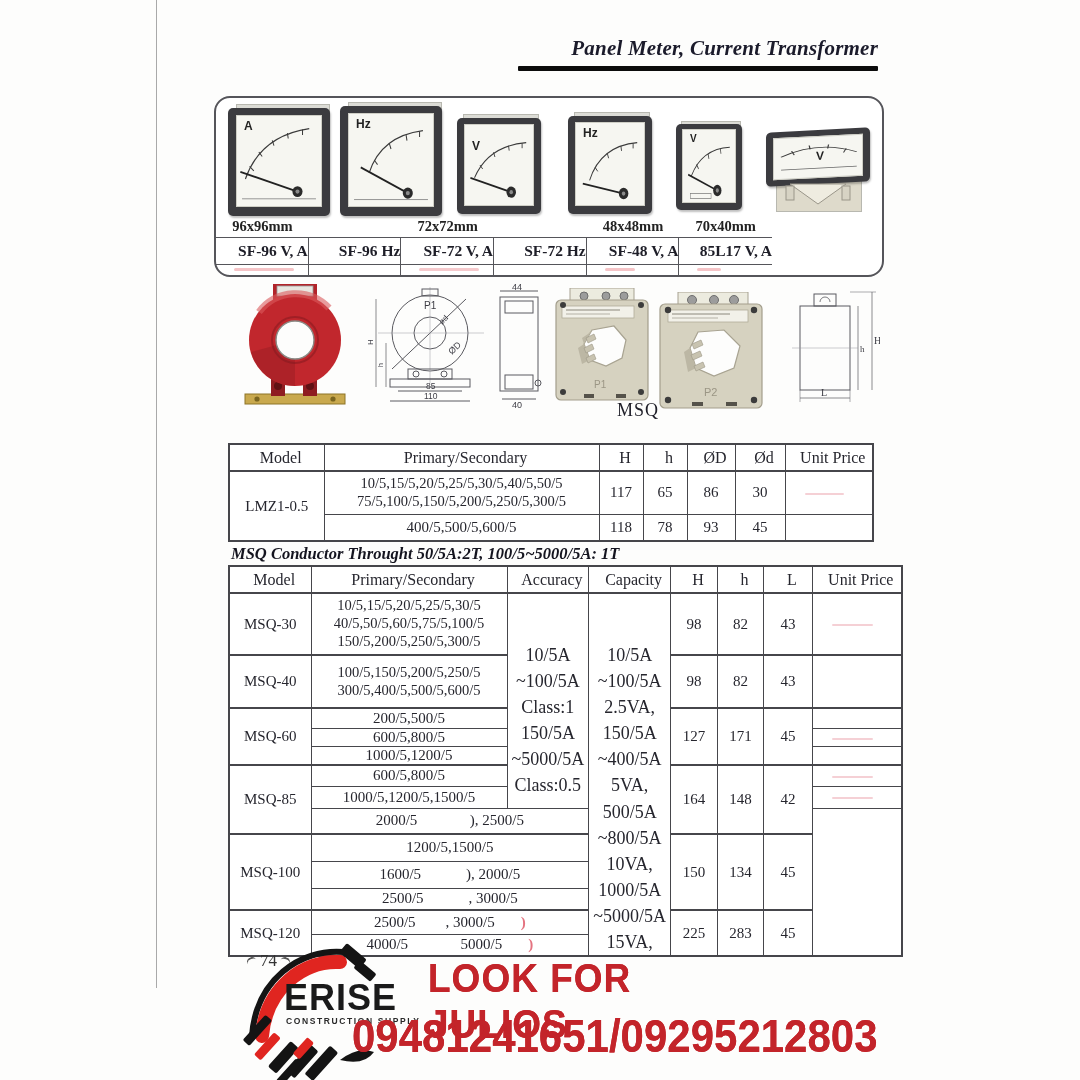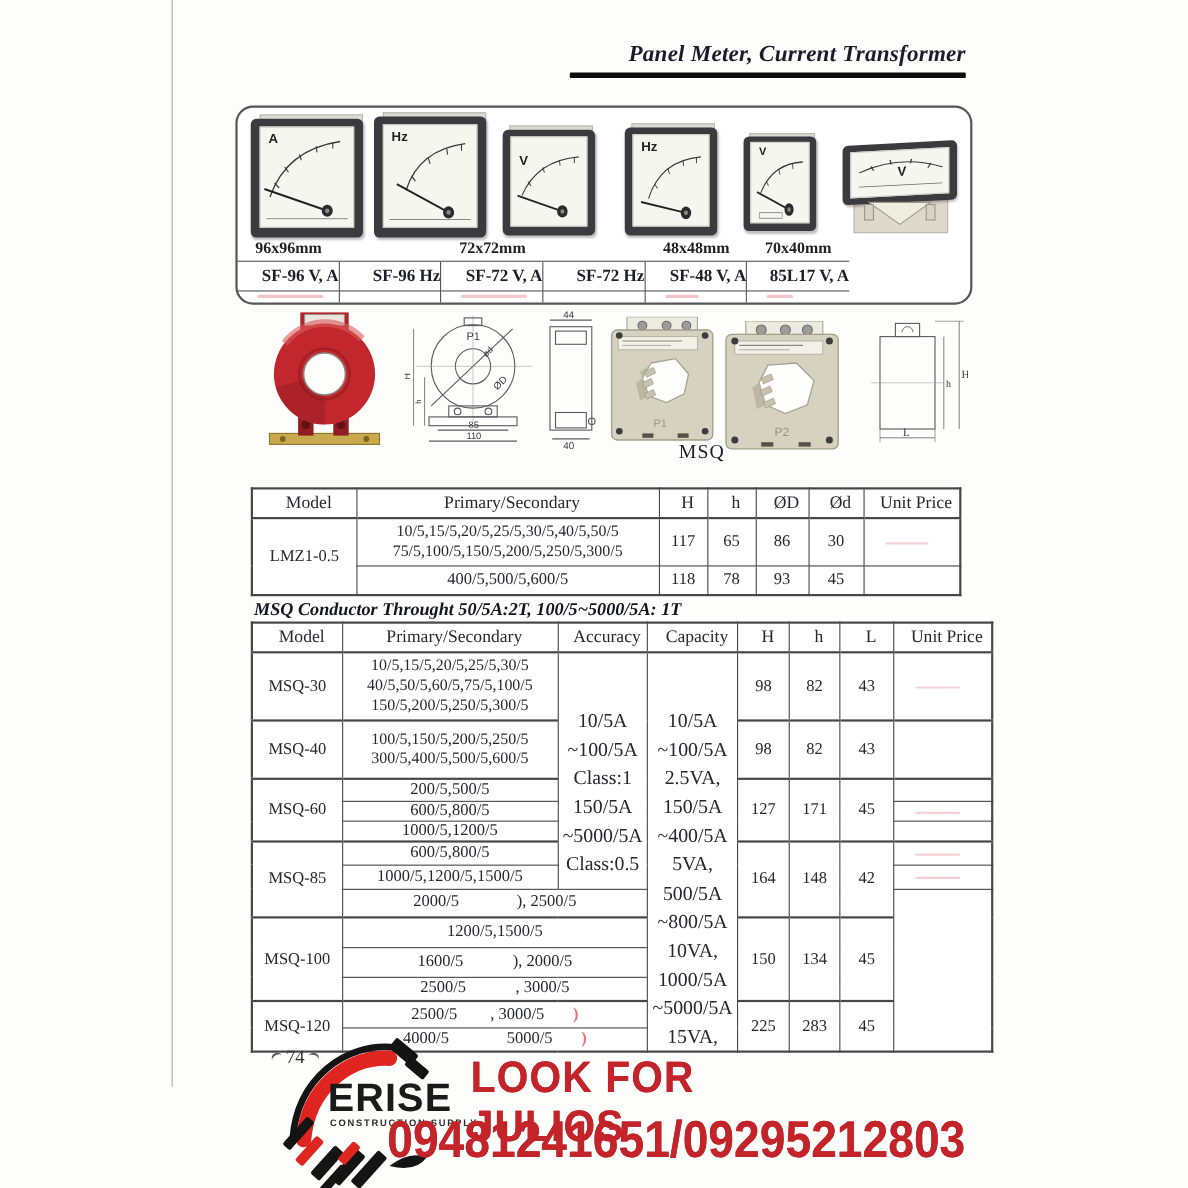--- a/index.html
+++ b/index.html
@@ -72,21 +72,21 @@
   .page-num .arcL,.page-num .arcR{display:inline-block;width:10px;height:8px;border:0;
       border-top:2px solid #555;border-radius:60% 60% 0 0;vertical-align:middle;margin:0 3px;}
   .page-num .arcL{transform:rotate(-28deg);}
   .page-num .arcR{transform:rotate(20deg);}
   .tagline{left:428px;top:960px;width:300px;font-family:"Liberation Sans",sans-serif;
            font-weight:bold;font-size:37px;color:#c3242a;letter-spacing:1px;transform:scaleY(1.08);
            text-shadow:0 0 .4px #c3242a;}
   .phone{left:352px;top:1012px;width:430px;font-family:"Liberation Sans",sans-serif;
          font-weight:bold;font-size:42px;color:#c3242a;letter-spacing:0px;transform:scaleY(1.12);
          text-shadow:0 0 .5px #c3242a;}
-  .logo-wrap{left:236px;top:940px;width:212px;height:140px;text-align:center;}
+  .logo-wrap{left:222px;top:940px;width:212px;height:140px;text-align:center;}
 </style>
 </head>
 <body>
 
 <div class="page">
 
   <div class="abs edge-line"></div>
 
   <div class="abs hdr-title">Panel Meter, Current Transformer</div>
   <div class="abs hdr-bar"></div>

